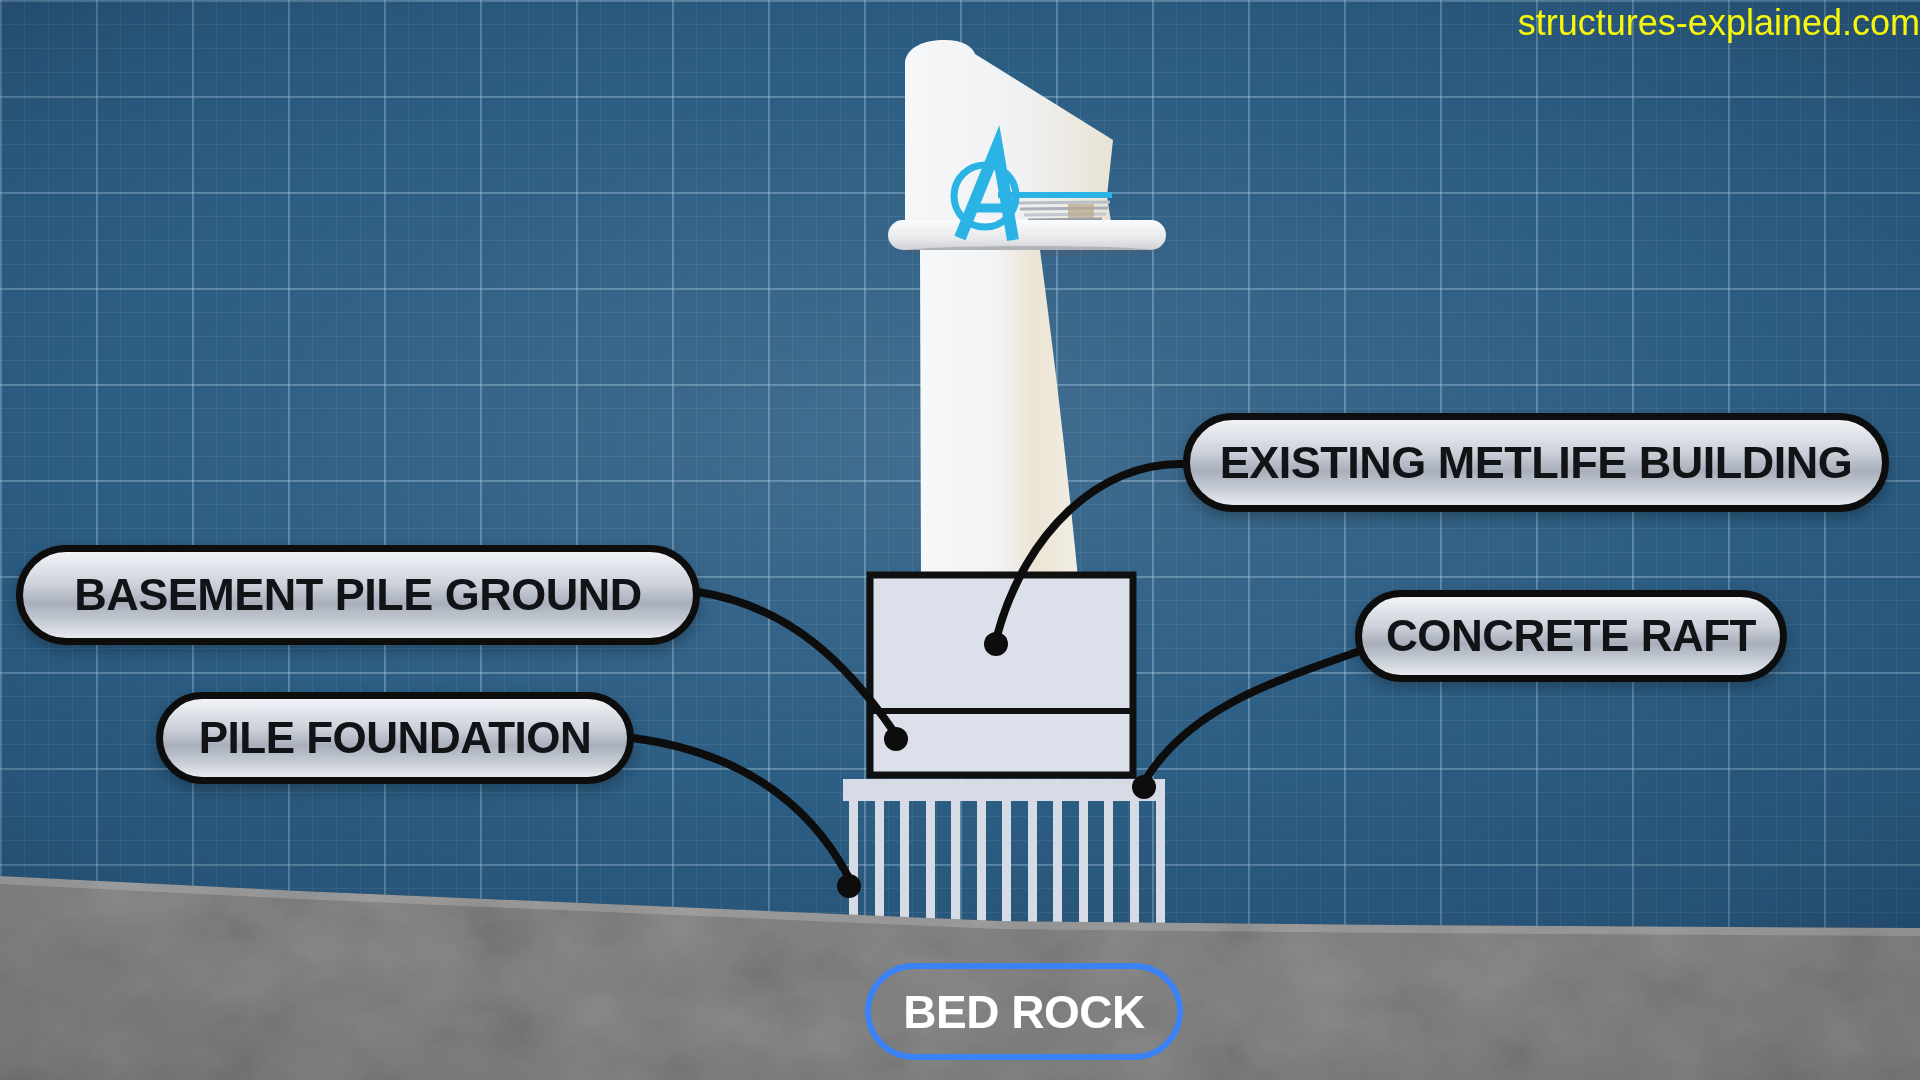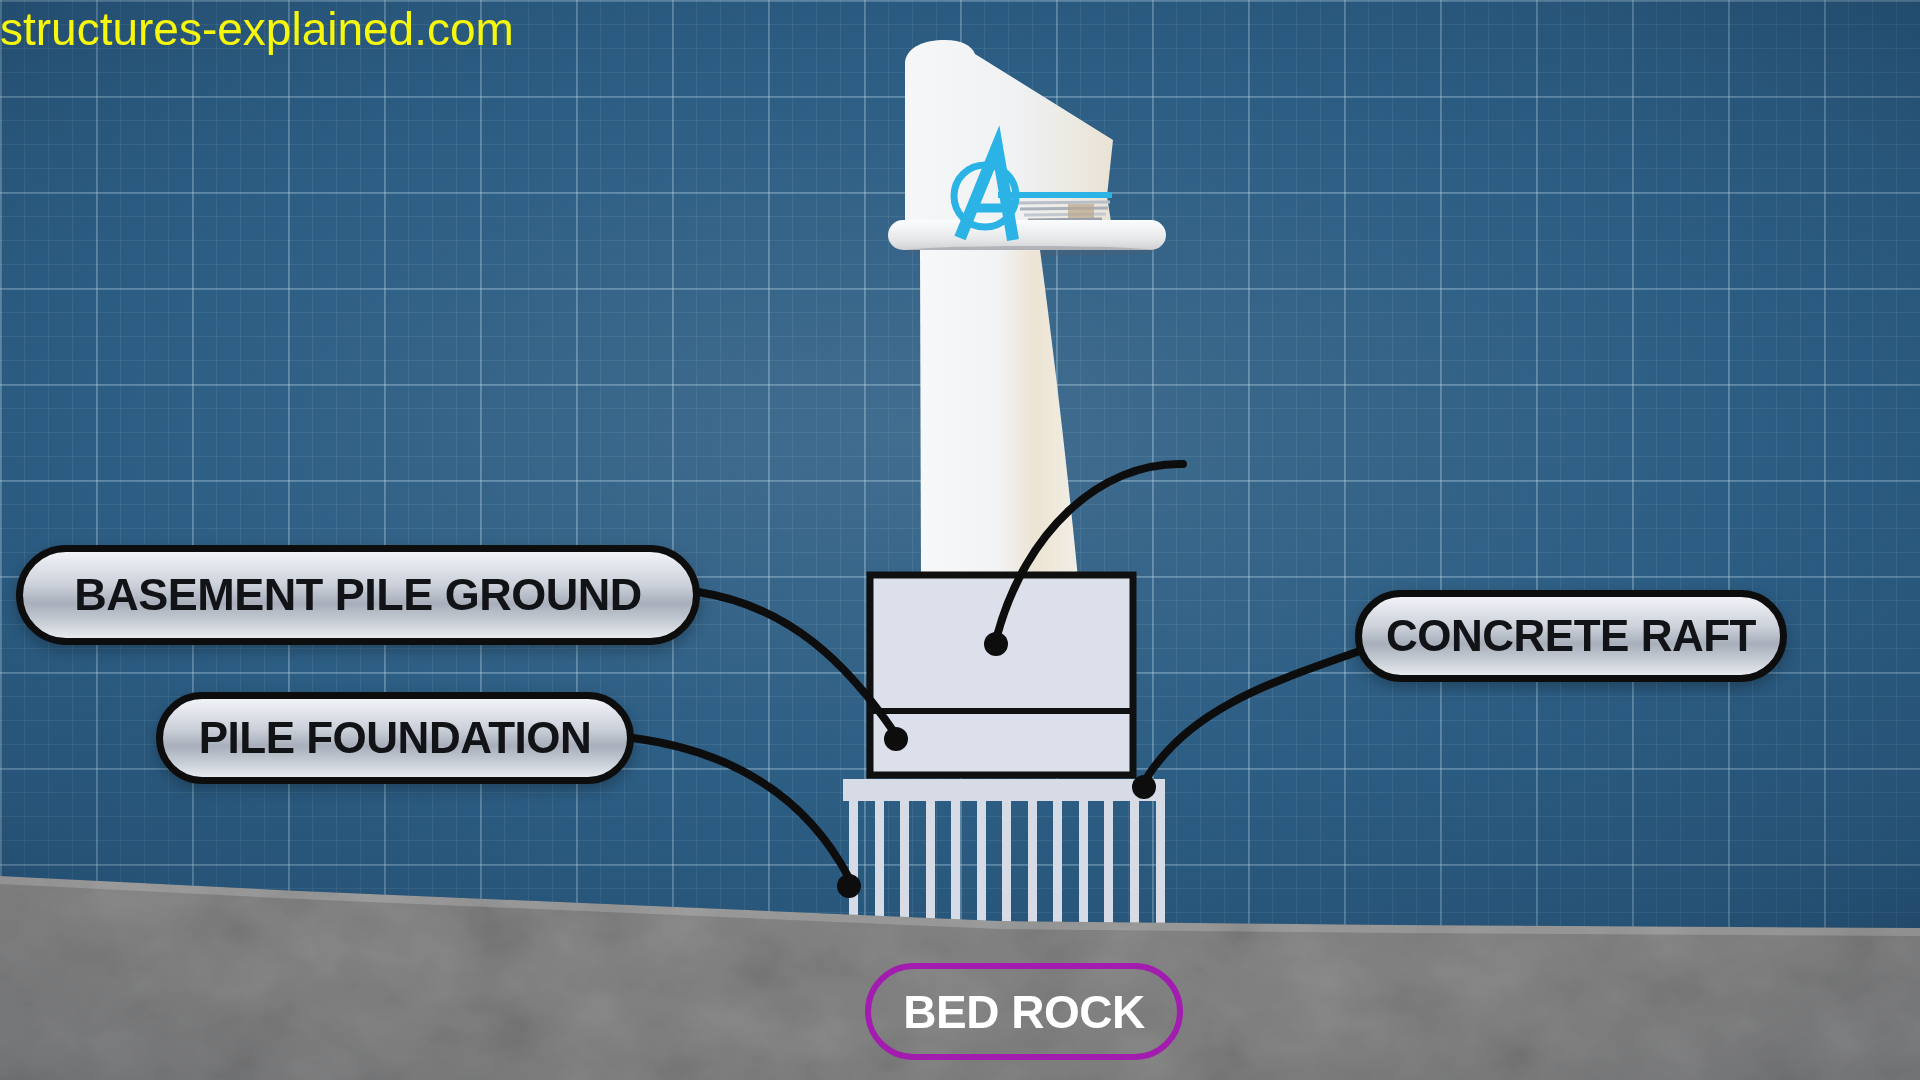--- a/index.html
+++ b/index.html
@@ -26,33 +26,33 @@
   }
   svg.scene{position:absolute;left:0;top:0;}
   
   .vignette{
     position:absolute;inset:0;pointer-events:none;
     background:radial-gradient(ellipse 110% 90% at 50% 45%,
       rgba(0,0,0,0) 55%, rgba(1,12,28,.16) 85%, rgba(1,12,28,.34) 100%);
   }
   .title{
     position:absolute;left:0;top:2px;width:100%;
-    text-align:left;font-size:46px;font-weight:500;
+    text-align:right;font-size:36px;font-weight:500;
     color:#f6f70a;letter-spacing:0;
   }
   .pill{
     position:absolute;box-sizing:border-box;
     border:7px solid #0d0d0d;border-radius:70px;
     background:linear-gradient(180deg,#f1f3f7 0%,#ccd1da 38%,#a8afbb 60%,#c2c8d1 78%,#e7eaef 100%);
     display:flex;align-items:center;justify-content:center;
     font-weight:bold;color:#121316;font-size:45px;letter-spacing:-0.5px;
     white-space:nowrap;box-shadow:0 6px 14px rgba(0,0,0,.25);
   }
   .pill.outline-white{
-    border:6px solid #a21caf;background:transparent;color:#ffffff;
+    border:6px solid #3b82f6;background:transparent;color:#ffffff;
     box-shadow:none;font-size:46px;
   }
 </style>
 </head>
 <body>
 
 <div class="stage">
   <div class="bg"></div>
   <div class="bg-light"></div>
 
@@ -155,20 +155,21 @@
       <circle cx="896" cy="739" r="12"></circle>
       <circle cx="849" cy="886" r="12"></circle>
       <circle cx="1144" cy="787" r="12"></circle>
     </g>
   </svg>
 
   <div class="vignette"></div>
 
   <div class="title">structures-explained.com</div>
 
+  <div class="pill" style="left:1183px;top:413px;width:706px;height:99px;">EXISTING METLIFE BUILDING</div>
 
   <div class="pill" style="left:16px;top:545px;width:684px;height:100px;">BASEMENT PILE GROUND</div>
 
   <div class="pill" style="left:1355px;top:590px;width:432px;height:92px;font-size:44px;">CONCRETE RAFT</div>
 
   <div class="pill" style="left:156px;top:692px;width:478px;height:92px;font-size:44px;">PILE FOUNDATION</div>
 
   <div class="pill outline-white" style="left:865px;top:963px;width:318px;height:97px;">BED ROCK</div>
 </div>
 

